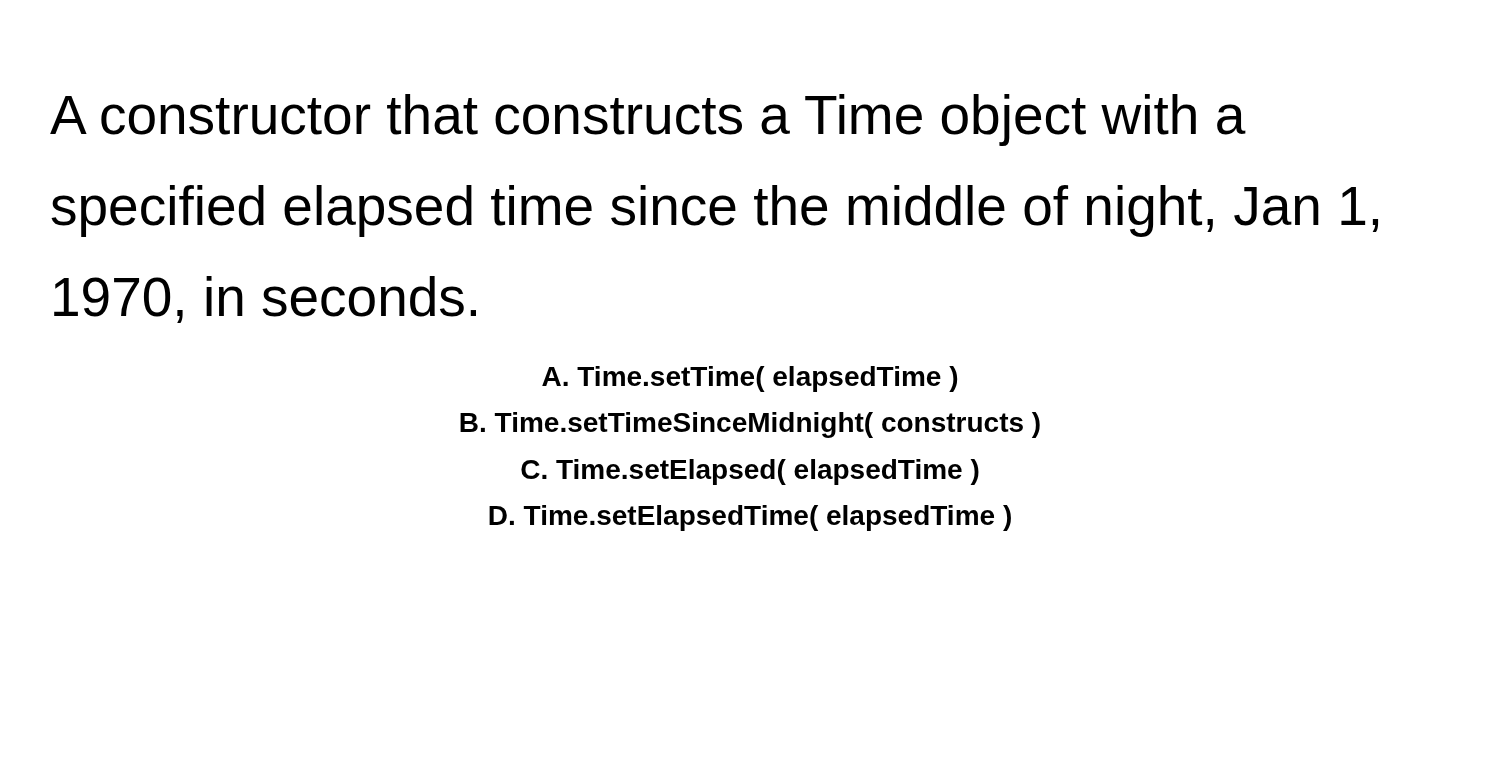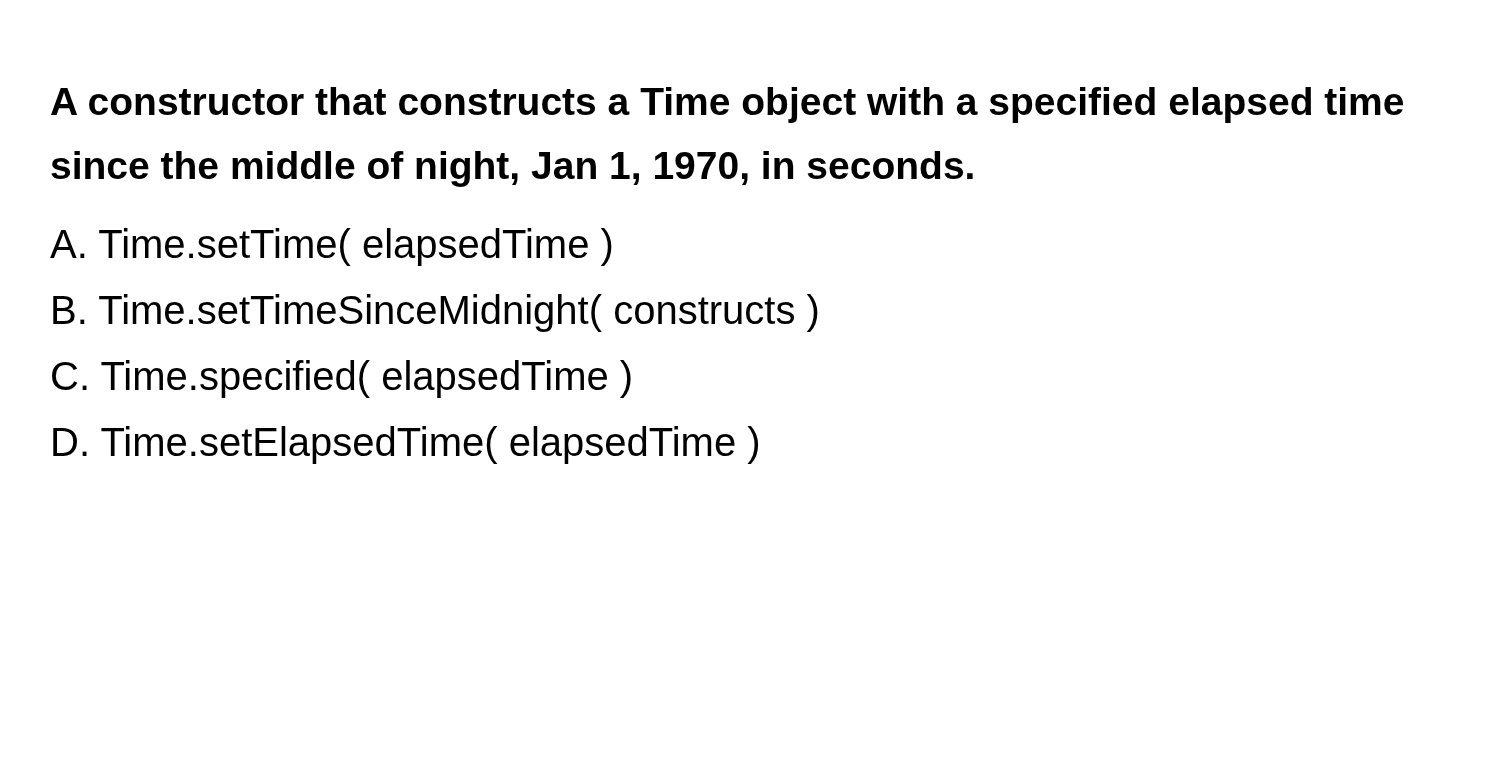--- a/index.html
+++ b/index.html
@@ -9,31 +9,32 @@
     }
     body {
       width: 1500px;
       height: 776px;
       background: #ffffff;
       font-family: -apple-system, BlinkMacSystemFont, "Segoe UI", Helvetica, Arial, sans-serif;
       padding: 70px 50px 50px 50px;
       color: #000000;
     }
     .question {
-      font-size: 39px;
+      font-size: 55px;
       line-height: 1.65;
       margin-bottom: 12px;
-      font-weight: 700;
+      font-weight: 400;
     }
     .option {
-      font-size: 40px;
+      font-size: 28px;
       line-height: 1.65;
-      font-weight: 400;
+      font-weight: 700;
+      text-align: center;
     }
   </style>
 </head>
 <body>
 
 <div class="question">A constructor that constructs a Time object with a specified elapsed time since the middle of night, Jan 1, 1970, in seconds.</div>
 <div class="option">A. Time.setTime( elapsedTime )</div>
 <div class="option">B. Time.setTimeSinceMidnight( constructs )</div>
-<div class="option">C. Time.specified( elapsedTime )</div>
+<div class="option">C. Time.setElapsed( elapsedTime )</div>
 <div class="option">D. Time.setElapsedTime( elapsedTime )</div>
 
 </body></html>

